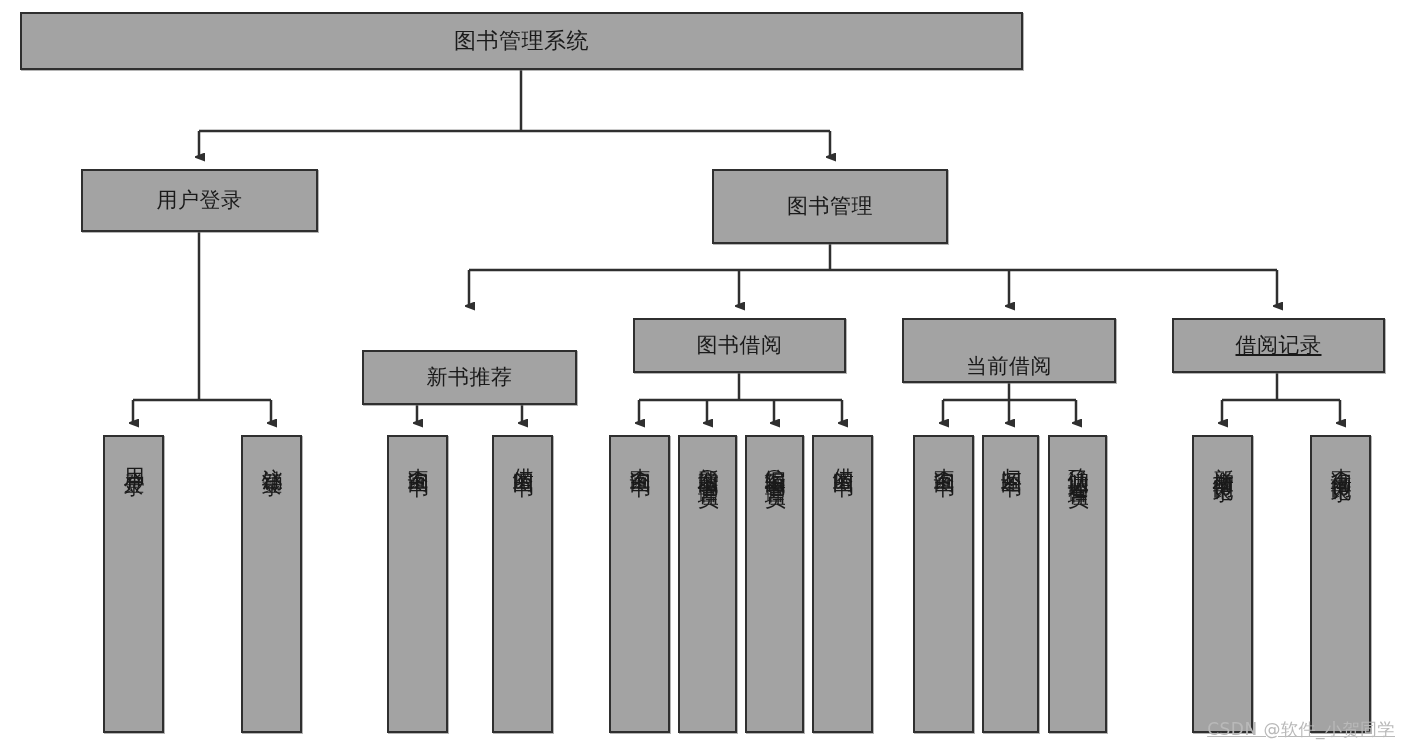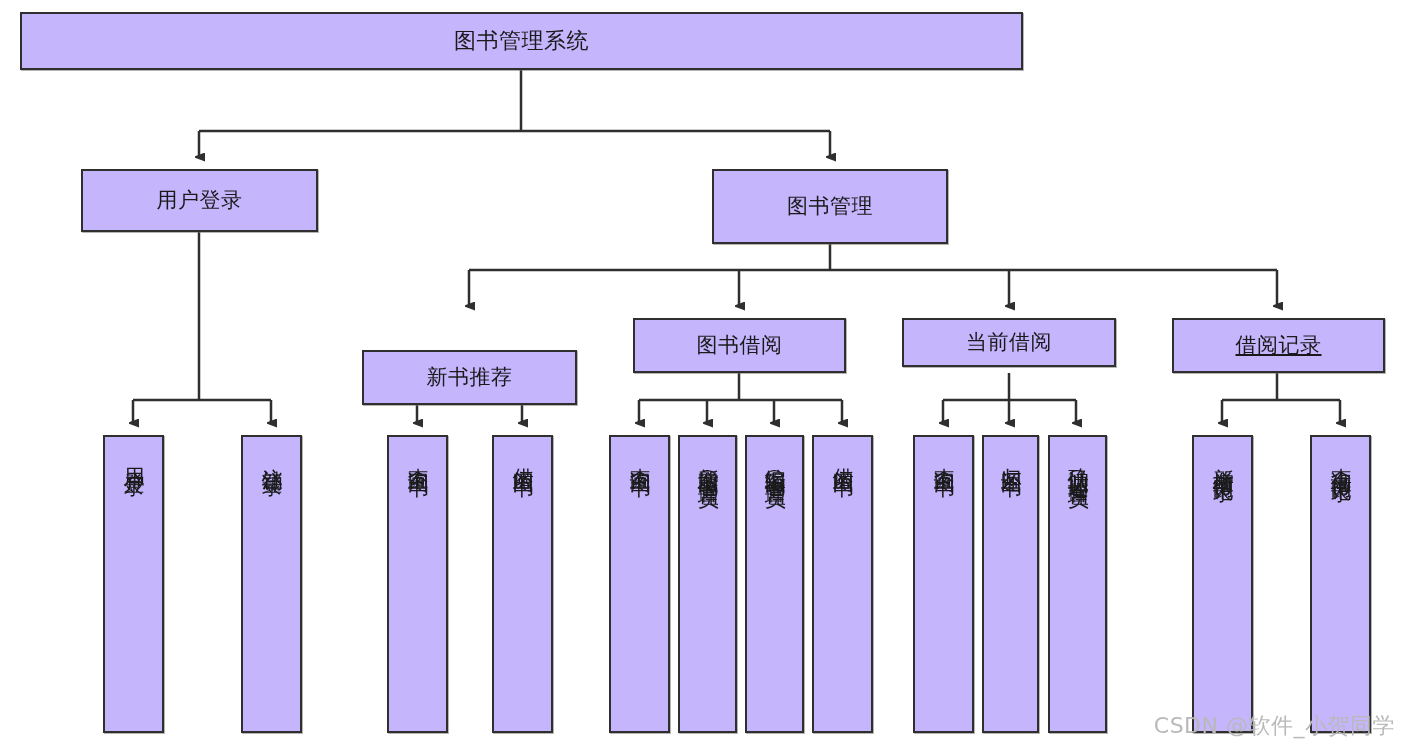--- a/index.html
+++ b/index.html
@@ -21,21 +21,21 @@
   #edges {
     position: absolute;
     left: 0;
     top: 0;
     width: 1405px;
     height: 747px;
     pointer-events: none;
   }
   .node {
     position: absolute;
-    background: #c4b5fd;
+    background: #a3a3a3;
     border: 2.5px solid #2f2f2f;
     display: flex;
     align-items: center;
     justify-content: center;
     color: #1a1a1a;
     box-shadow: 1px 1px 0 rgba(120,120,120,0.55);
   }
   .node .label {
     display: block;
     text-align: center;
@@ -57,25 +57,26 @@
     font-size: 21px;
     line-height: 1.12;
     letter-spacing: 3px;
     max-height: 100%;
   }
   #root-node .label { font-size: 22px; }
   .watermark {
     position: absolute;
     right: 10px;
     bottom: 6px;
-    font-size: 22px;
+    font-size: 17px;
     color: #b9b9b9;
     white-space: nowrap;
     letter-spacing: 0.5px;
     font-family: "DejaVu Sans", "Liberation Sans", sans-serif;
+    text-decoration: underline;
   }
 </style>
 </head>
 <body>
 
 <div id="canvas">
 
   <svg id="edges" viewBox="0 0 1405 747">
     <defs>
       <marker id="arrow" markerWidth="10" markerHeight="10" refX="4.5" refY="6" orient="auto" markerUnits="userSpaceOnUse">
@@ -139,21 +140,21 @@
   </div>
 
   <div class="node horizontal" style="left:362px; top:318px; width:215px; height:55px;margin-top:32px;">
     <span class="label">新书推荐</span>
   </div>
 
   <div class="node horizontal" style="left:633px; top:318px; width:213px; height:55px;">
     <span class="label">图书借阅</span>
   </div>
 
-  <div class="node horizontal" style="left:902px; top:318px; width:214px; height:49px;">
+  <div class="node horizontal" style="left:902px; top:318px; width:214px; height:65px;align-items:flex-end;">
     <span class="label">当前借阅</span>
   </div>
 
   <div class="node horizontal" style="left:1172px; top:318px; width:213px; height:55px;text-decoration:underline;">
     <span class="label">借阅记录</span>
   </div>
 
   <div class="node vertical" style="left:103px; top:435px; width:61px; height:298px;">
     <span class="label">用户登录</span>
   </div>

